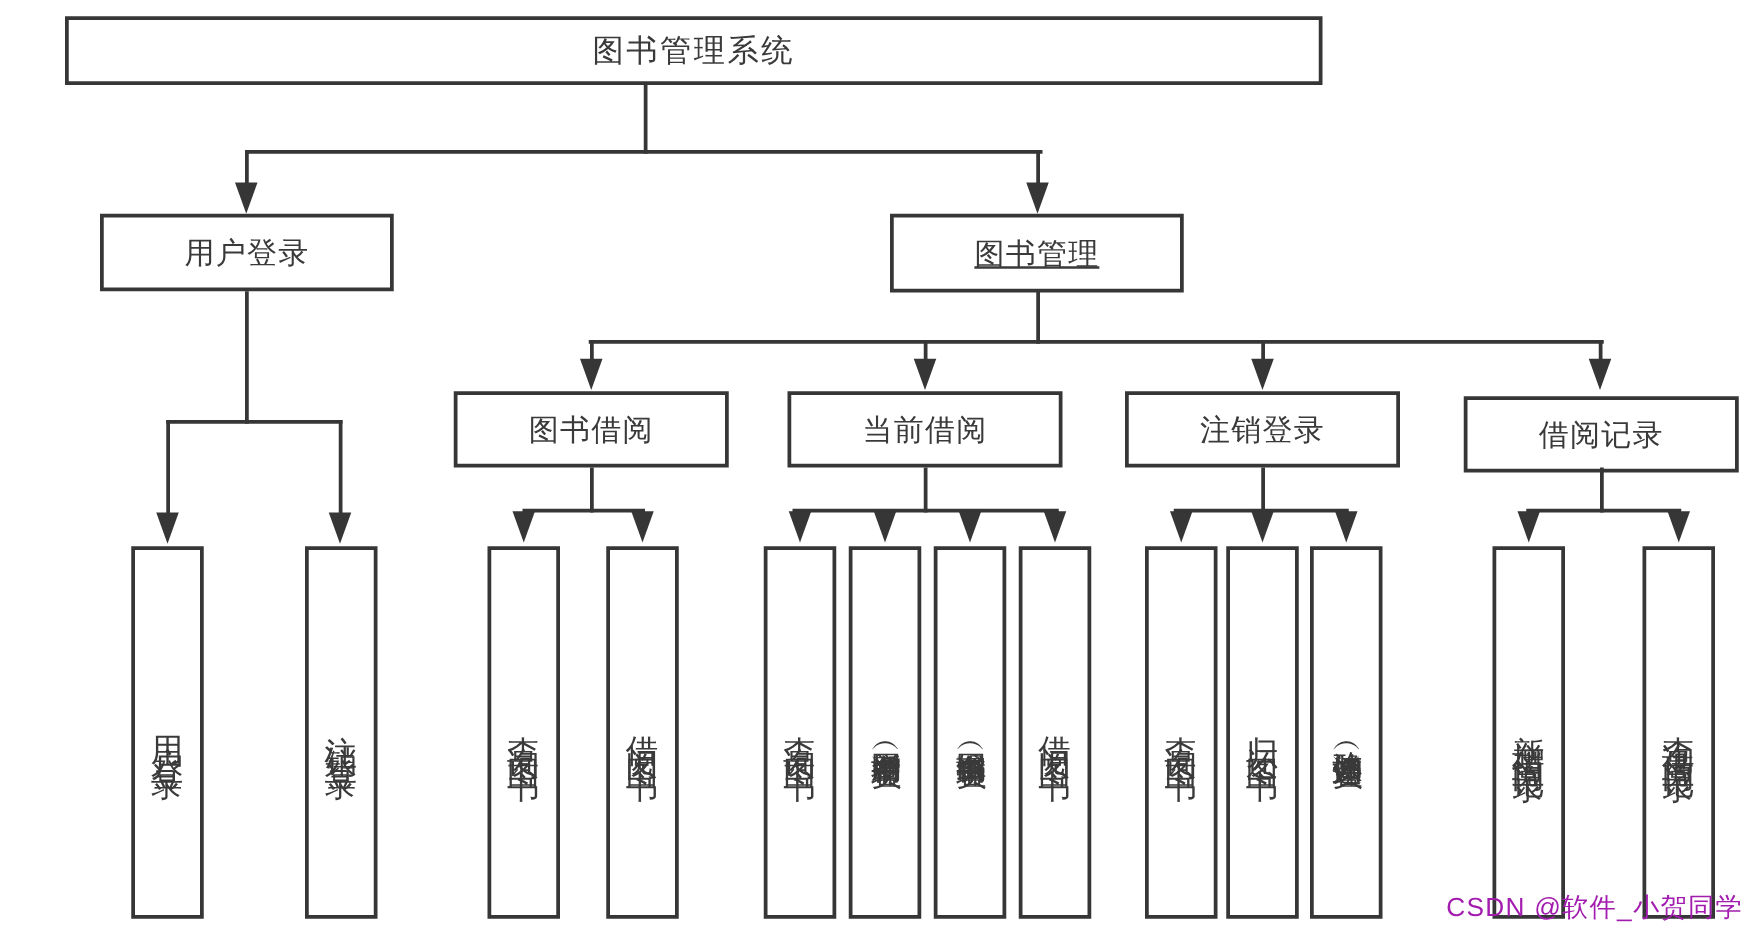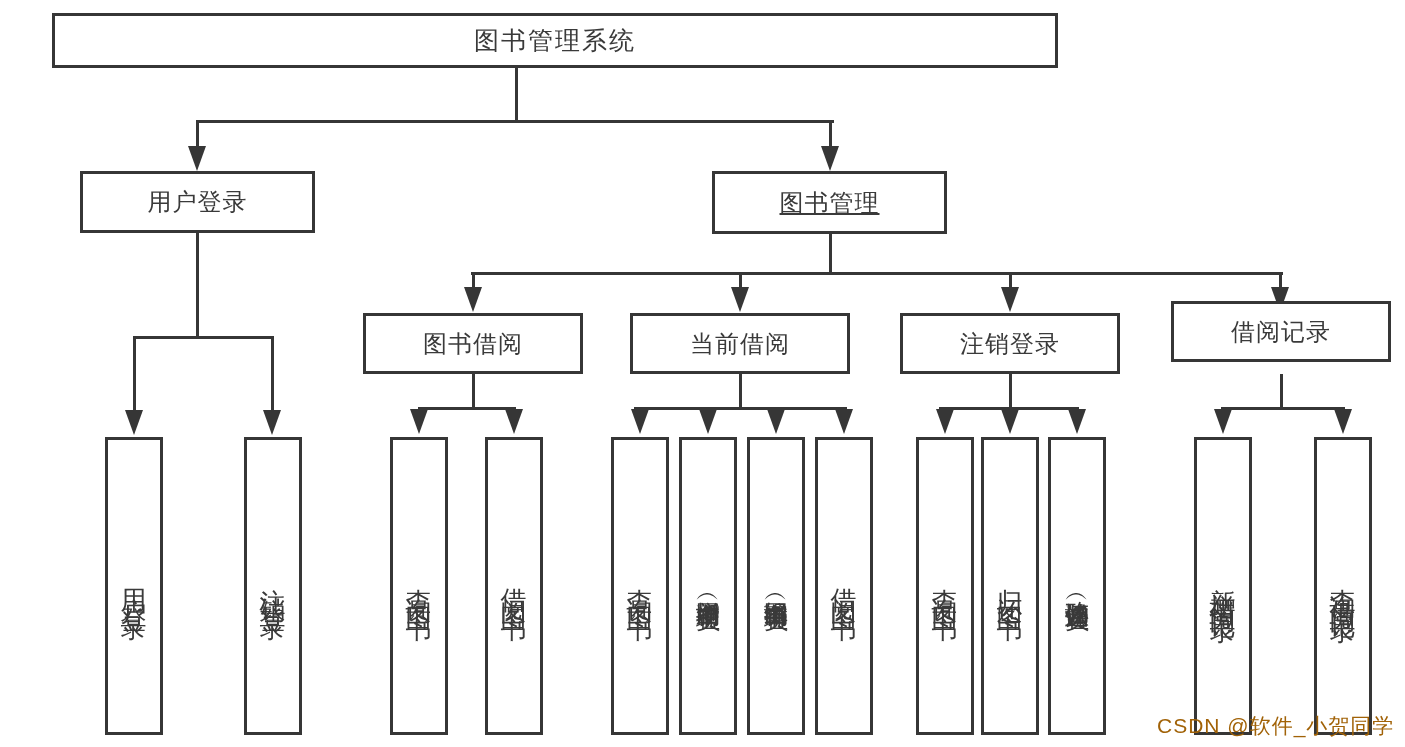--- a/index.html
+++ b/index.html
@@ -80,21 +80,21 @@
 <div class="line" style="left:739px;top:272px;width:3px;height:17px;"></div>
 <div class="arrow" style="left:731px;top:287px;"></div>
 <div class="line" style="left:1009px;top:272px;width:3px;height:17px;"></div>
 <div class="arrow" style="left:1001px;top:287px;"></div>
 <div class="line" style="left:1279px;top:272px;width:3px;height:17px;"></div>
 <div class="arrow" style="left:1271px;top:287px;"></div>
 
 <div class="box hbox" style="left:363px;top:313px;width:220px;height:61px;">图书借阅</div>
 <div class="box hbox" style="left:630px;top:313px;width:220px;height:61px;">当前借阅</div>
 <div class="box hbox" style="left:900px;top:313px;width:220px;height:61px;">注销登录</div>
-<div class="box hbox" style="left:1171px;top:301px;width:220px;height:61px;">借阅记录</div>
+<div class="box hbox" style="left:1171px;top:317px;width:220px;height:61px;">借阅记录</div>
 
 <div class="line" style="left:472px;top:374px;width:3px;height:36px;"></div>
 <div class="line" style="left:418px;top:407px;width:98px;height:3px;"></div>
 <div class="arrow" style="left:410px;top:409px;"></div>
 <div class="arrow" style="left:505px;top:409px;"></div>
 
 <div class="line" style="left:739px;top:374px;width:3px;height:36px;"></div>
 <div class="line" style="left:634px;top:407px;width:213px;height:3px;"></div>
 <div class="arrow" style="left:631px;top:409px;"></div>
 <div class="arrow" style="left:699px;top:409px;"></div>
@@ -120,13 +120,13 @@
 <div class="box vbox tight" style="left:747px;top:437px;width:58px;height:298px;">编辑图书（管理员）</div>
 <div class="box vbox" style="left:815px;top:437px;width:58px;height:298px;">借阅图书</div>
 
 <div class="box vbox" style="left:916px;top:437px;width:58px;height:298px;">查询图书</div>
 <div class="box vbox" style="left:981px;top:437px;width:58px;height:298px;">归还图书</div>
 <div class="box vbox tight" style="left:1048px;top:437px;width:58px;height:298px;">确认归还（管理员）</div>
 
 <div class="box vbox mid" style="left:1194px;top:437px;width:58px;height:298px;">新增借阅记录</div>
 <div class="box vbox mid" style="left:1314px;top:437px;width:58px;height:298px;">查询借阅记录</div>
 
-<div class="watermark" style="color: #a16207; text-align: right;">CSDN @软件_小贺同学</div>
+<div class="watermark" style="color: #a21caf; text-align: right;">CSDN @软件_小贺同学</div>
 
 </body></html>

